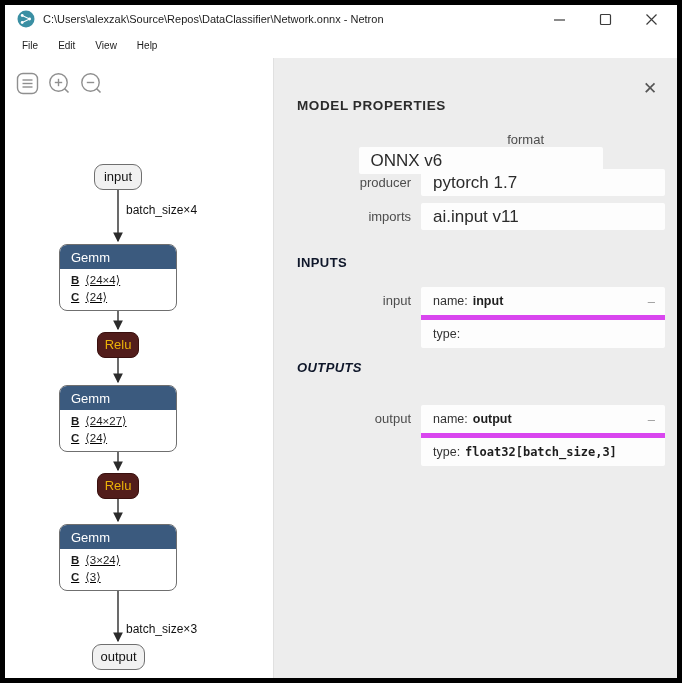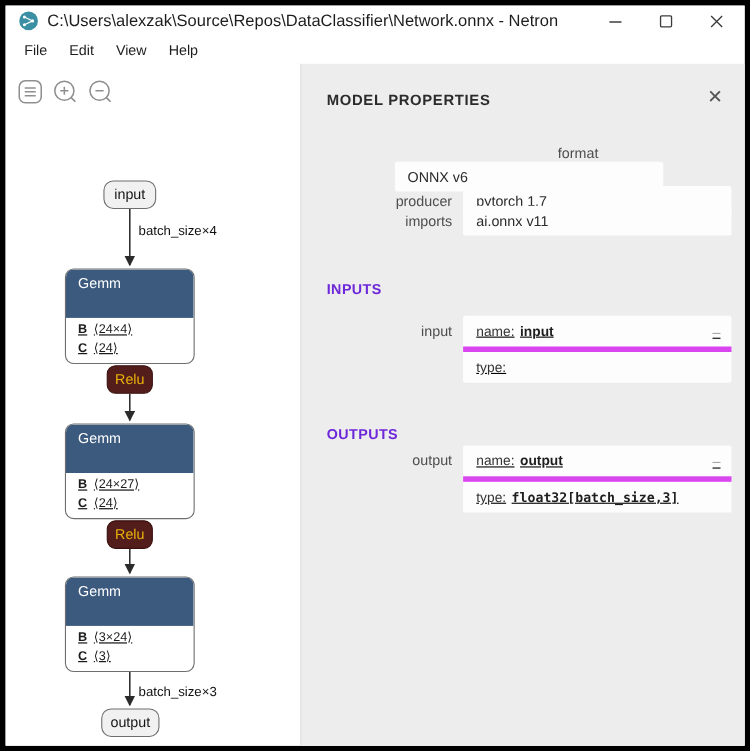--- a/index.html
+++ b/index.html
@@ -6,81 +6,81 @@
   body{
     width:682px;height:683px;background:#000;position:relative;
     font-family:"Liberation Sans","DejaVu Sans",sans-serif;
     -webkit-font-smoothing:antialiased;
   }
   .window{position:absolute;left:5px;top:5px;width:672px;height:673px;background:#fff;overflow:hidden;}
 
   
   .title-bar{height:28px;display:flex;align-items:center;background:#fff;}
   .app-logo{margin-left:12px;width:18px;height:18px;flex:0 0 auto;}
-  .title-text{margin-left:8px;font-size:15px;color:#1d1d1d;white-space:nowrap;overflow:hidden;}
+  .title-text{margin-left:8px;font-size:11px;color:#1d1d1d;white-space:nowrap;overflow:hidden;}
   .win-controls{margin-left:auto;display:flex;align-items:center;gap:30px;margin-right:18px;}
   .win-btn{width:16px;height:16px;display:flex;align-items:center;justify-content:center;cursor:default;}
 
   
   .menu-bar{height:25px;display:flex;align-items:center;padding-left:9px;background:#fff;}
-  .menu-item{font-size:13px;color:#1d1d1d;padding:2px 8px;margin-right:4px;}
+  .menu-item{font-size:10px;color:#1d1d1d;padding:2px 8px;margin-right:4px;}
 
   
   .content{position:absolute;left:0;top:53px;width:672px;height:620px;background:#fff;}
 
   
   .toolbar{position:absolute;left:11px;top:14px;display:flex;gap:9px;z-index:5;}
   .tool-btn{width:23px;height:23px;}
   .tool-btn svg{display:block;}
 
   
   .graph-canvas{position:absolute;inset:0;width:268px;height:620px;}
   .edges-svg{position:absolute;left:0;top:0;pointer-events:none;}
   .node{position:absolute;box-sizing:border-box;}
   .io-node{
     background:#f1f1f1;border:1.4px solid #6f6f6f;border-radius:9px;
     font-size:13px;color:#141414;text-align:center;line-height:23px;height:26px;
   }
   .gemm{width:118px;border:1px solid #6f6f6f;border-radius:8px;overflow:hidden;background:#fff;}
   .gemm-header{
     background:var(--gemm-header,#3b5a7e);color:#fff;font-size:13px;
-    height:44px;line-height:26px;padding:0 11px;
+    height:24px;line-height:26px;padding:0 11px;
   }
   .gemm-body{padding:3px 11px 4px 11px;text-decoration:underline;}
   .attr{font-size:11.5px;color:#1c1c1c;line-height:17px;white-space:nowrap;}
   .attr-key{font-weight:bold;margin-right:6px;}
   .relu{
     background:var(--relu,#521d1b);border:1px solid #39100f;border-radius:8px;
     color:#eab308;font-size:13px;text-align:center;width:42px;height:26px;line-height:24px;
   }
   .edge-label{position:absolute;font-size:12px;color:#101010;white-space:nowrap;}
 
   
   .side-panel{
     position:absolute;left:268px;top:0;width:404px;height:620px;
     background:#ededed;border-left:1px solid #e0e0e0;box-sizing:border-box;
   }
   .panel-title{
-    position:absolute;left:23px;top:25px;font-size:13.5px;font-weight:bold;
+    position:absolute;left:23px;top:40px;font-size:13.5px;font-weight:bold;
     color:#2b2b2b;letter-spacing:0.6px;
   }
   .panel-close{
     position:absolute;right:16px;top:20px;font-size:17px;color:#555;
     width:22px;height:22px;text-align:center;line-height:22px;font-weight:400;
   }
   .prop-row{position:absolute;left:0;height:27px;display:flex;align-items:center;width:100%;}
   .prop-label{width:137px;text-align:right;font-size:13px;color:#4d4d4d;flex:0 0 auto;}
   .prop-value{
     margin-left:10px;width:244px;height:27px;line-height:27px;background:#fdfdfd;
-    border-radius:2px;padding:0 12px;box-sizing:border-box;font-size:13px;color:#2b2b2b;
-  }
-  .section-header{position:absolute;left:23px;font-size:13px;font-weight:bold;color:#6d28d9;letter-spacing:0.4px;}
+    border-radius:2px;padding:0 12px;box-sizing:border-box;font-size:17px;color:#2b2b2b;
+  }
+  .section-header{position:absolute;left:23px;font-size:13px;font-weight:bold;color:#0f172a;letter-spacing:0.4px;}
   .nt-group{position:absolute;left:0;width:100%;display:flex;}
   .nt-label{width:137px;text-align:right;font-size:13px;color:#4d4d4d;flex:0 0 auto;margin-top:6px;}
-  .nt-box{margin-left:10px;width:244px;background:#fdfdfd;border-radius:2px;box-sizing:border-box;text-decoration:underline;}
+  .nt-box{margin-left:10px;width:244px;background:#fdfdfd;border-radius:2px;box-sizing:border-box;}
   .nt-row{height:28px;display:flex;align-items:center;padding:0 10px 0 12px;font-size:12.5px;color:#333;}
   .nt-row + .nt-row{border-top:5px solid #d946ef;}
   .nt-key{margin-right:5px;}
   .nt-name{font-weight:bold;color:#1e1e1e;}
   .nt-type{font-family:"DejaVu Sans Mono","Liberation Mono",monospace;font-weight:bold;font-size:12px;color:#1e1e1e;}
   .nt-collapse{margin-left:auto;color:#999;font-size:13px;line-height:1;}
 </style>
 </head>
 <body>
 
@@ -208,42 +208,42 @@
       <div class="panel-close">✕</div>
 
       <div class="prop-row" style="top:74px;flex-direction:column;">
         <span class="prop-label">format</span>
         <span class="prop-value">ONNX v6</span>
       </div>
       <div class="prop-row" style="top:111px;">
         <span class="prop-label">producer</span>
         <span class="prop-value">pytorch 1.7</span>
       </div>
-      <div class="prop-row" style="top:129px;">
+      <div class="prop-row" style="top:145px;">
         <span class="prop-label">imports</span>
-        <span class="prop-value">ai.onnx v11</span>
+        <span class="prop-value">ai.input v11</span>
       </div>
 
       <div class="section-header" style="top:197px;">INPUTS</div>
 
       <div class="nt-group" style="top:229px;">
         <span class="nt-label">input</span>
         <div class="nt-box">
           <div class="nt-row">
             <span class="nt-key">name:</span>
             <span class="nt-name">input</span>
             <span class="nt-collapse">–</span>
           </div>
           <div class="nt-row">
             <span class="nt-key">type:</span>
           </div>
         </div>
       </div>
 
-      <div class="section-header" style="top:329px;">OUTPUTS</div>
+      <div class="section-header" style="top:302px;font-style:italic;">OUTPUTS</div>
 
       <div class="nt-group" style="top:347px;">
         <span class="nt-label">output</span>
         <div class="nt-box">
           <div class="nt-row">
             <span class="nt-key">name:</span>
             <span class="nt-name">output</span>
             <span class="nt-collapse">–</span>
           </div>
           <div class="nt-row">

